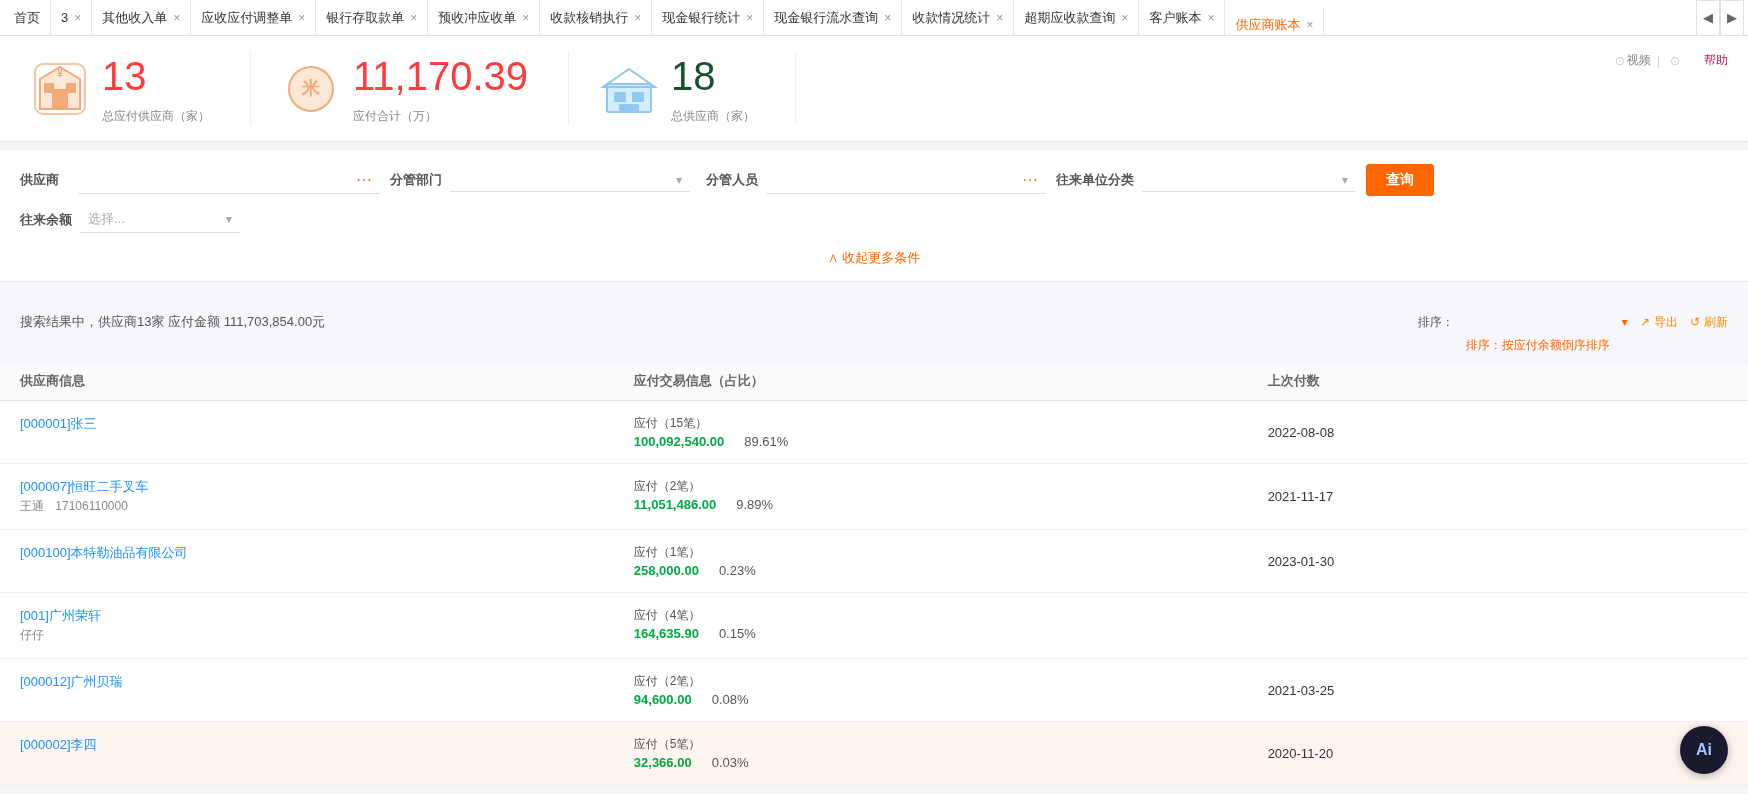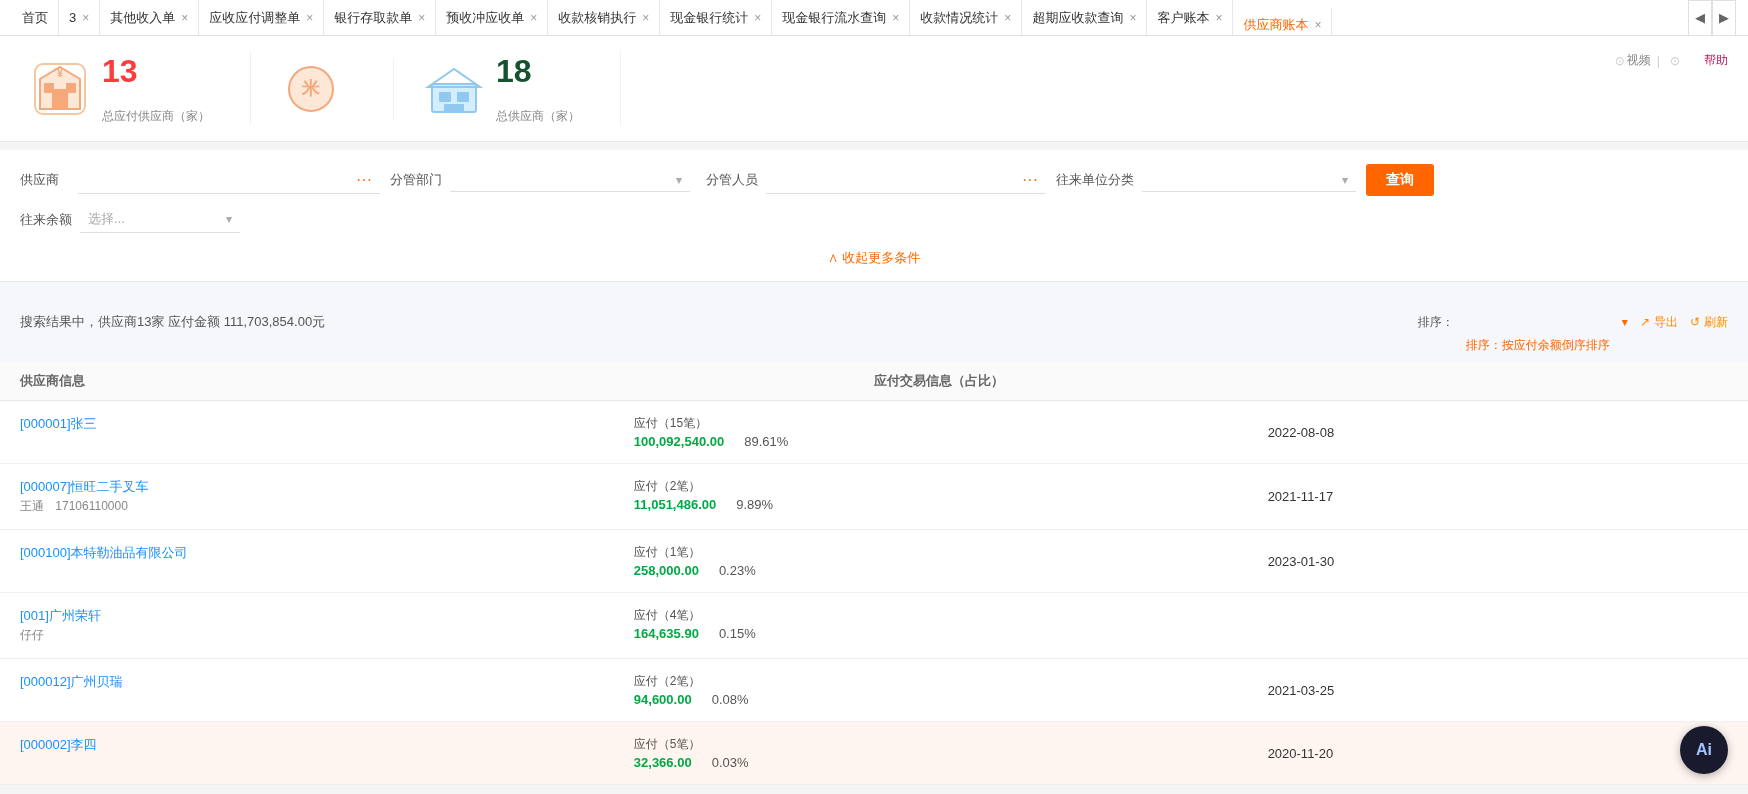--- a/index.html
+++ b/index.html
@@ -5,21 +5,21 @@
     * { box-sizing: border-box; margin: 0; padding: 0; font-family: 'Microsoft YaHei', 'SimHei', Arial, sans-serif; }
     body { background: #f5f5f5; font-size: 13px; color: #333; }
 
     
     .top-nav {
       display: flex;
       align-items: center;
       background: #fff;
       border-bottom: 1px solid #e0e0e0;
       height: 36px;
-      padding: 0 12px;
+      padding: 0 4px;
       overflow: hidden;
     }
     .nav-tab {
       display: flex;
       align-items: center;
       padding: 0 10px;
       height: 36px;
       font-size: 13px;
       color: #333;
       cursor: pointer;
@@ -49,22 +49,22 @@
       margin-right: 20px;
     }
     .stat-item:last-of-type { border-right: none; }
     .stat-icon {
       width: 60px;
       height: 60px;
       margin-right: 12px;
       flex-shrink: 0;
     }
     .stat-content {}
-    .stat-number { font-size: 32px; font-weight: bold; color: #ff3c3c; line-height: 1.2; }
-    .stat-label { font-size: 12px; color: #888; margin-top: 18px; }
+    .stat-number { font-size: 40px; font-weight: normal; color: #ff3c3c; line-height: 1.2; }
+    .stat-label { font-size: 12px; color: #888; margin-top: 8px; }
     .top-right-links {
       position: absolute;
       right: 20px;
       top: 16px;
       display: flex;
       align-items: center;
       font-size: 12px;
       color: #666;
     }
     .top-right-links span { margin: 0 4px; color: #ccc; }
@@ -85,20 +85,21 @@
       display: flex;
       align-items: center;
       flex: 1;
     }
     .search-field label {
       white-space: nowrap;
       color: #555;
       margin-right: 8px;
       font-size: 13px;
       min-width: 50px;
+      font-weight: bold;
     }
     .search-input-with-dots {
       flex: 1;
       border: none;
       border-bottom: 1px solid #e0e0e0;
       padding: 4px 8px;
       font-size: 13px;
       color: #aaa;
       display: flex;
       align-items: center;
@@ -278,20 +279,24 @@
       <div class="stat-label">总应付供应商（家）</div>
     </div>
   </div>
 
   <div class="stat-item">
     <div class="stat-icon">
       <svg viewBox="0 0 60 60" xmlns="http://www.w3.org/2000/svg">
         <circle cx="30" cy="30" r="22" fill="#fde8d8" stroke="#f5a87a" stroke-width="2"></circle>
         <text x="30" y="35" text-anchor="middle" fill="#f5a87a" font-size="18" font-weight="bold">米</text>
       </svg>
+    </div>
+    <div class="stat-content">
+      <div class="stat-number">11,170.39</div>
+      <div class="stat-label">应付合计（万）</div>
     </div>
   </div>
 
   <div class="stat-item">
     <div class="stat-icon">
       <svg viewBox="0 0 60 60" xmlns="http://www.w3.org/2000/svg">
         <rect x="8" y="25" width="44" height="28" fill="#d4eeff" stroke="#90c8f0" stroke-width="2" rx="2"></rect>
         <polygon points="4,28 30,10 56,28" fill="none" stroke="#90c8f0" stroke-width="2"></polygon>
         <rect x="15" y="33" width="12" height="10" fill="#90c8f0" rx="1"></rect>
         <rect x="33" y="33" width="12" height="10" fill="#90c8f0" rx="1"></rect>
@@ -383,20 +388,21 @@
       <span>刷新</span>
     </span>
   </div>
 </div>
 
 <div class="data-table">
 
   <div class="table-header">
     <div class="col-supplier">供应商信息</div>
     <div class="col-transaction">应付交易信息（占比）</div>
+    <div class="col-last-payment">上次付数</div>
   </div>
 
   <div class="table-row">
     <div class="col-supplier">
       <div class="supplier-name">
         <a href="#">[000001]张三</a>
       </div>
     </div>
     <div class="col-transaction">
       <div class="trans-label">应付（15笔）</div>

